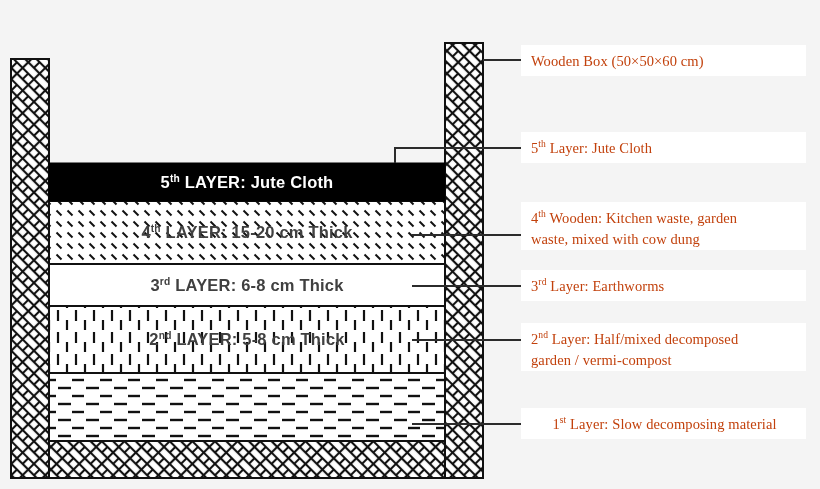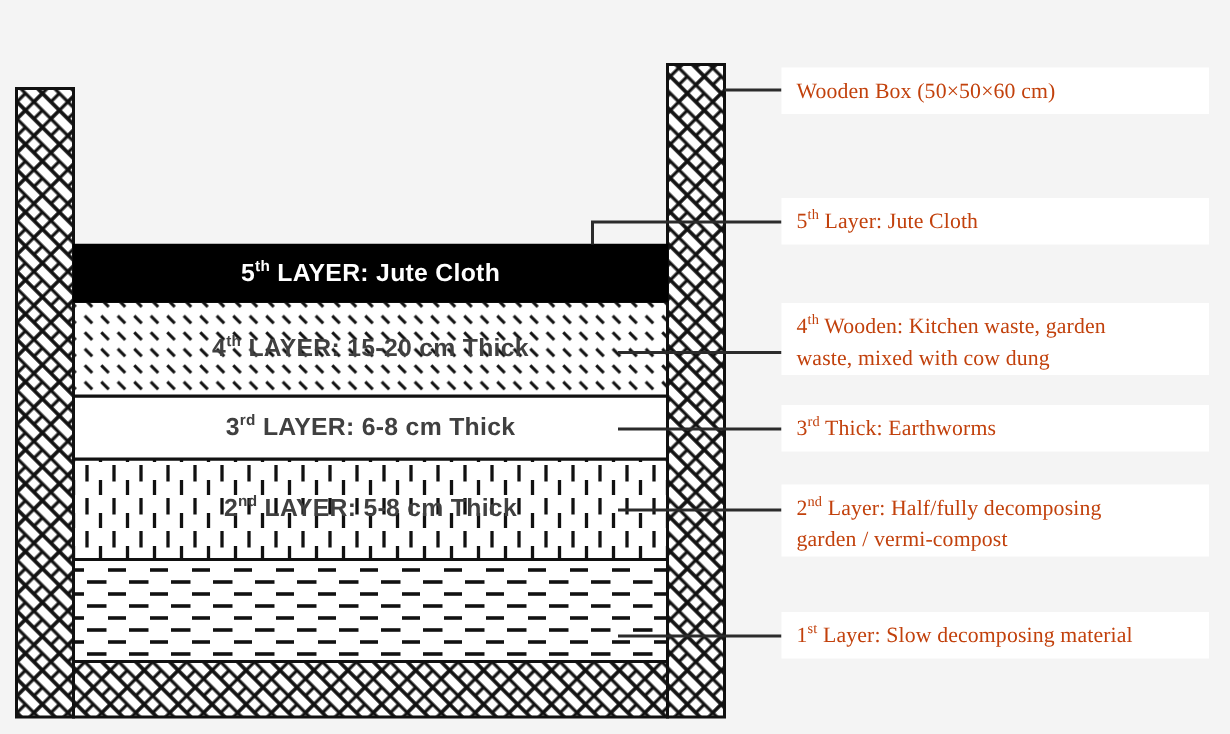--- a/index.html
+++ b/index.html
@@ -144,25 +144,25 @@
   <div class="label-box" style="left:521px;top:132px;width:285px;height:31px;">
     <span>5</span><sup>th</sup><span> Layer: Jute Cloth</span>
   </div>
 
   <div class="label-box" style="left:521px;top:202px;width:285px;height:48px;">
     <span>4</span><sup>th</sup><span> Wooden: Kitchen waste, garden</span><br>
     <span>waste, mixed with cow dung</span>
   </div>
 
   <div class="label-box" style="left:521px;top:270px;width:285px;height:31px;">
-    <span>3</span><sup>rd</sup><span> Thick: Earthworms</span>
+    <span>3</span><sup>rd</sup><span> Layer: Earthworms</span>
   </div>
 
   <div class="label-box" style="left:521px;top:323px;width:285px;height:48px;">
-    <span>2</span><sup>nd</sup><span> Layer: Half/fully decomposing</span><br>
+    <span>2</span><sup>nd</sup><span> Layer: Half/mixed decomposed</span><br>
     <span>garden / vermi-compost</span>
   </div>
 
-  <div class="label-box" style="left:521px;top:408px;width:285px;height:31px;">
+  <div class="label-box" style="left:521px;top:408px;width:285px;height:31px;text-align:center;">
     <span>1</span><sup>st</sup><span> Layer: Slow decomposing material</span>
   </div>
 
 </div>
 
 </body></html>

